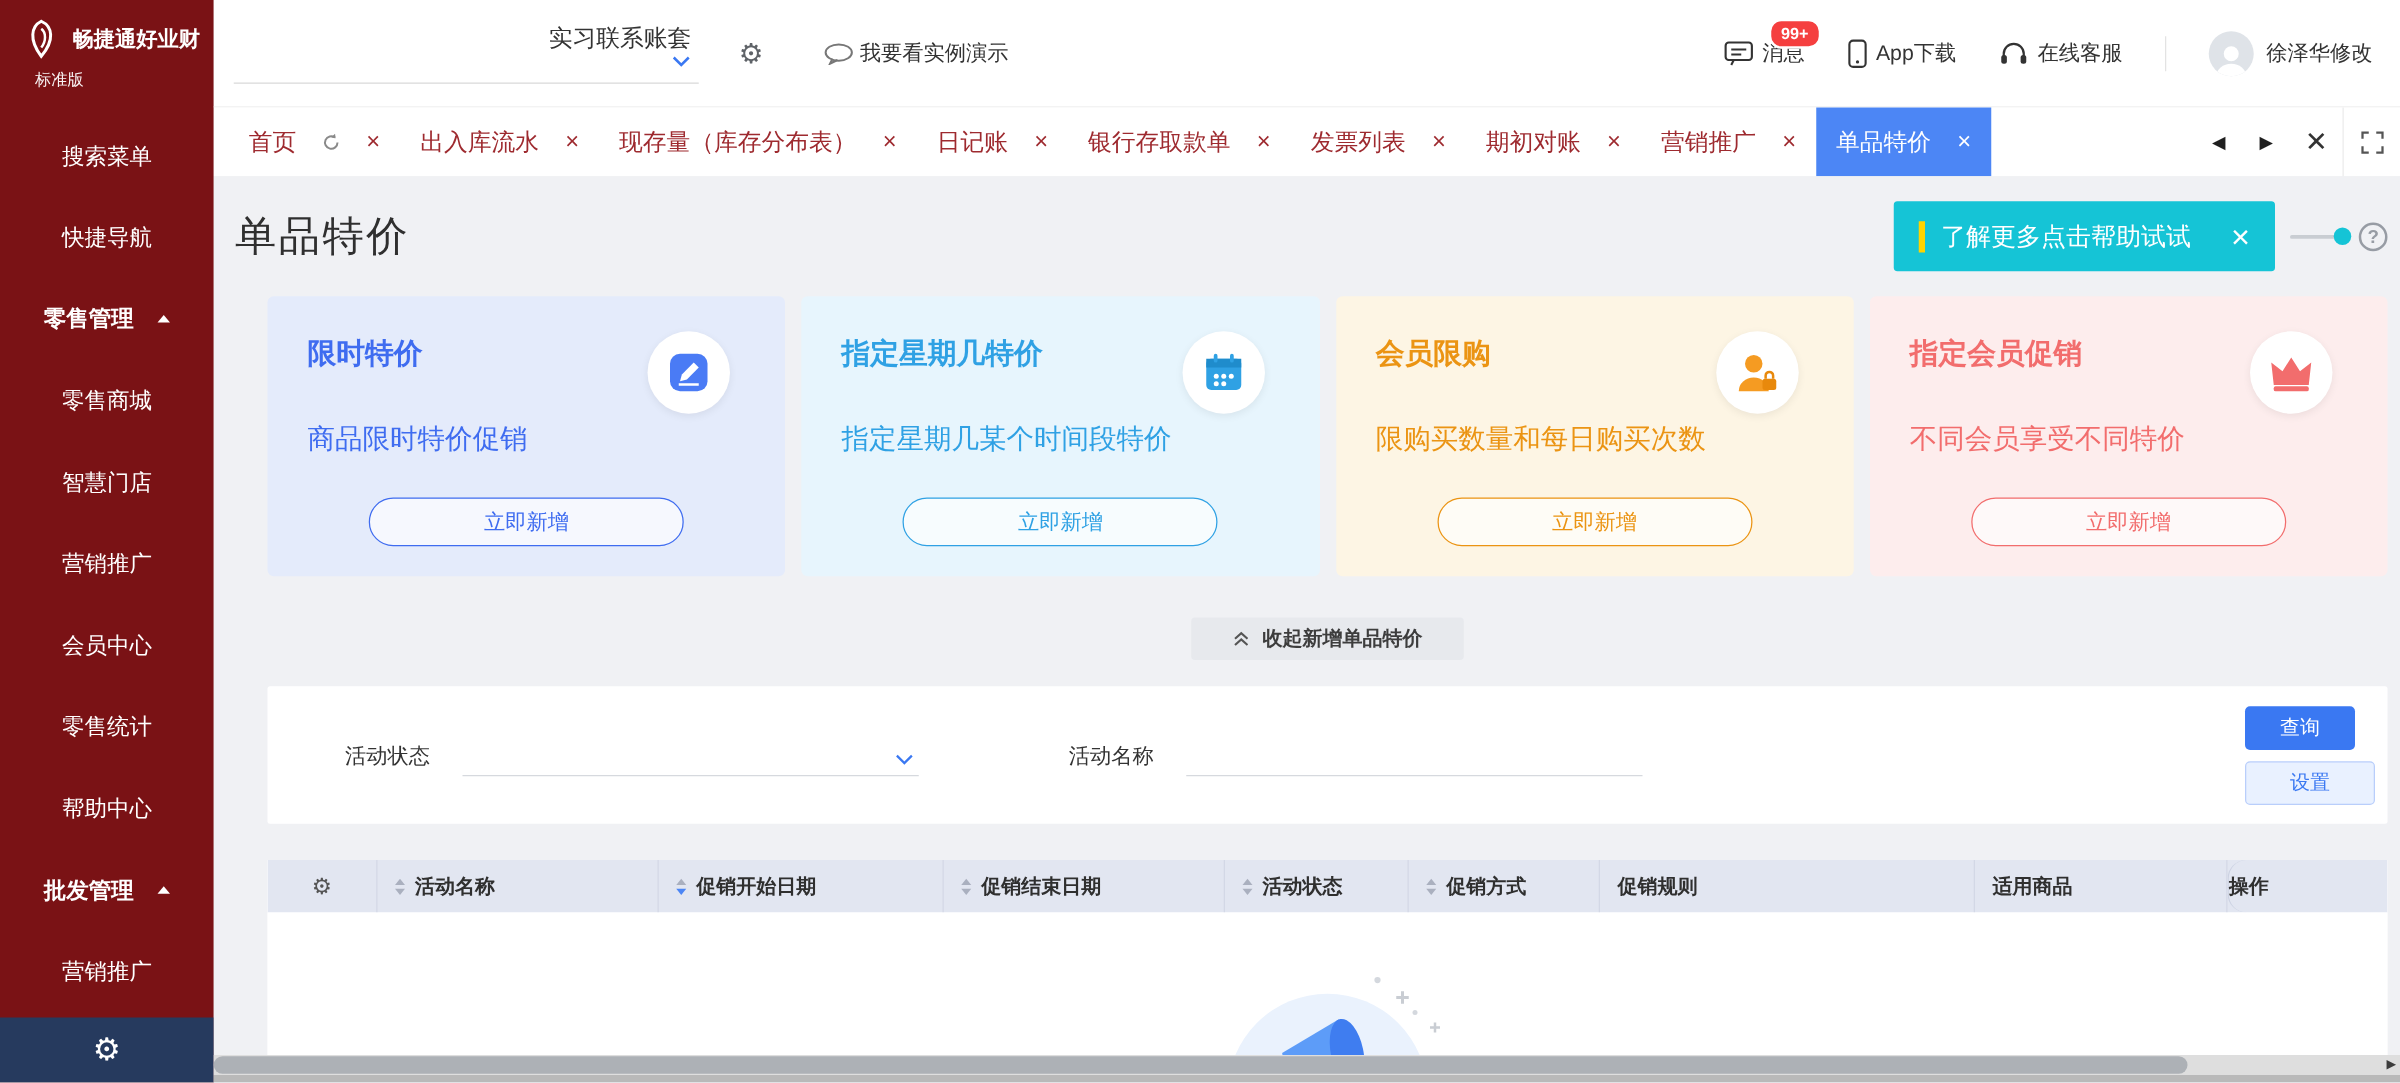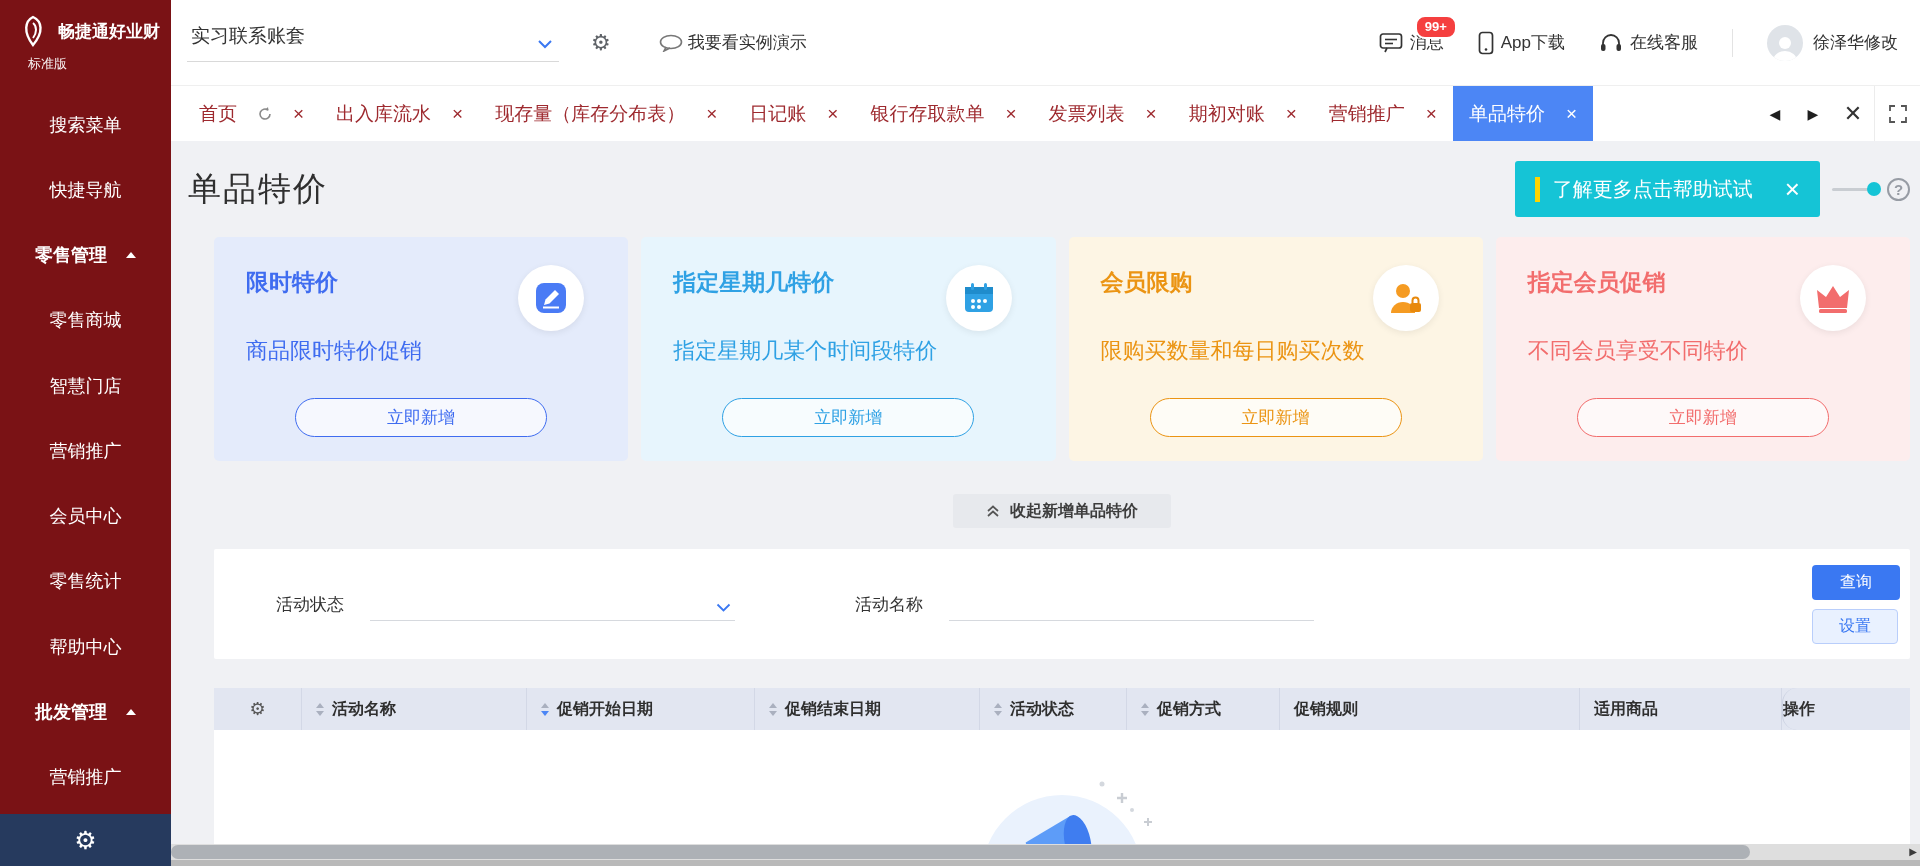--- a/index.html
+++ b/index.html
@@ -18,21 +18,21 @@
   .menu-item { flex:1; display:flex; align-items:center; justify-content:center; font-size:18px; cursor:pointer; white-space:nowrap; }
   .menu-item.group { font-weight:bold;gap:12px; }
   .caret-up { margin-left:7px; width:0; height:0; border-left:5px solid transparent; border-right:5px solid transparent; border-bottom:6px solid #fff; }
   .sidebar-footer { height:52px; flex-shrink:0; background:var(--sidebar_footer,#263a5e); display:flex; align-items:center; justify-content:center; color:#fff; font-size:25px; cursor:pointer; }
 
   
   .main-col { flex:1; min-width:0; display:flex; flex-direction:column; }
 
   
   .topbar { height:86px; flex-shrink:0; background:#fff; display:flex; align-items:center; padding:0 22px 0 16px; border-bottom:1px solid #efefef; }
-  .account-select { width:372px; display:flex; align-items:flex-end; justify-content:space-between; border-bottom:1px solid #d9d9d9; padding:0 6px 12px 4px; font-size:19px; color:#333; cursor:pointer; }
+  .account-select { width:372px; display:flex; align-items:flex-end; justify-content:space-between; border-bottom:1px solid #d9d9d9; padding:0 6px 12px 4px; font-size:19px; color:#333; cursor:pointer;flex-direction:column; }
   .topbar-gear { margin-left:32px; font-size:22px; color:#5f6368; cursor:pointer; }
   .demo { display:flex; align-items:center; gap:5px; margin-left:48px; font-size:17px; color:#333; cursor:pointer; }
   .topbar-right { margin-left:auto; display:flex; align-items:center; gap:34px; }
   .top-item { display:flex; align-items:center; gap:7px; font-size:17px; color:#333; position:relative; cursor:pointer; white-space:nowrap; }
   .badge { position:absolute; top:-16px; left:36px; background:#f53f3f; color:#fff; font-size:13px; line-height:1; padding:3px 8px 4px; border-radius:10px; border:2px solid #fff; font-weight:bold; }
   .v-divider { width:1px; height:28px; background:#e3e3e3; }
   .user { display:flex; align-items:center; gap:10px; font-size:17px; cursor:pointer; }
   .avatar { width:36px; height:36px; border-radius:50%; background:#dfe3e8; display:flex; align-items:flex-end; justify-content:center; overflow:hidden; }
 
   
@@ -77,21 +77,21 @@
   .collapse-pill { width:218px; height:34px; background:#e7e9ed; border-radius:3px; display:flex; align-items:center; justify-content:center; gap:10px; font-size:16px; color:#3d3d3d; cursor:pointer; }
 
   
   .filter-panel { margin-top:21px; height:110px; flex-shrink:0; background:#fff; display:flex; align-items:center; padding:0 10px 0 62px; border-radius:2px; }
   .f-label { font-size:17px; color:#333; white-space:nowrap; }
   .f-field { width:365px; height:34px; border-bottom:1px solid #d6d9de; margin-left:26px; position:relative; cursor:pointer; }
   .f-field .chev { position:absolute; right:4px; bottom:8px; }
   .f-label.second { margin-left:120px; }
   .f-actions { margin-left:auto; display:flex; flex-direction:column; gap:9px; }
   .btn-query { width:88px; height:35px; background:var(--primary_blue,#3a78f2); color:#fff; font-size:16px; border:none; border-radius:4px; cursor:pointer; }
-  .btn-settings { width:86px; height:35px; background:#e9f1ff; color:var(--primary_blue,#3a78f2); font-size:16px; border:1px solid #b9cefb; border-radius:4px; cursor:pointer; }
+  .btn-settings { width:104px; height:35px; background:#e9f1ff; color:var(--primary_blue,#3a78f2); font-size:16px; border:1px solid #b9cefb; border-radius:4px; cursor:pointer; }
 
   
   .table-panel { margin-top:29px; flex:1; min-height:0; display:flex; flex-direction:column; background:#fff; overflow:hidden; }
   .thead { height:42px; flex-shrink:0; background:var(--table_header_bg,#e2e6f1); display:flex; }
   .th { display:flex; align-items:center; padding-left:14px; font-size:16px; font-weight:bold; color:#2f2f2f; border-right:1px solid #d3d8e6; cursor:pointer; white-space:nowrap; overflow:hidden; }
   .th:last-child { border-right:none; }
   .sort { display:flex; flex-direction:column; gap:3px; margin-right:8px; flex-shrink:0; }
   .tri { width:0; height:0; border-left:4px solid transparent; border-right:4px solid transparent; }
   .tri.up { border-bottom:5px solid #aab0bf; }
   .tri.down { border-top:5px solid #aab0bf; }

